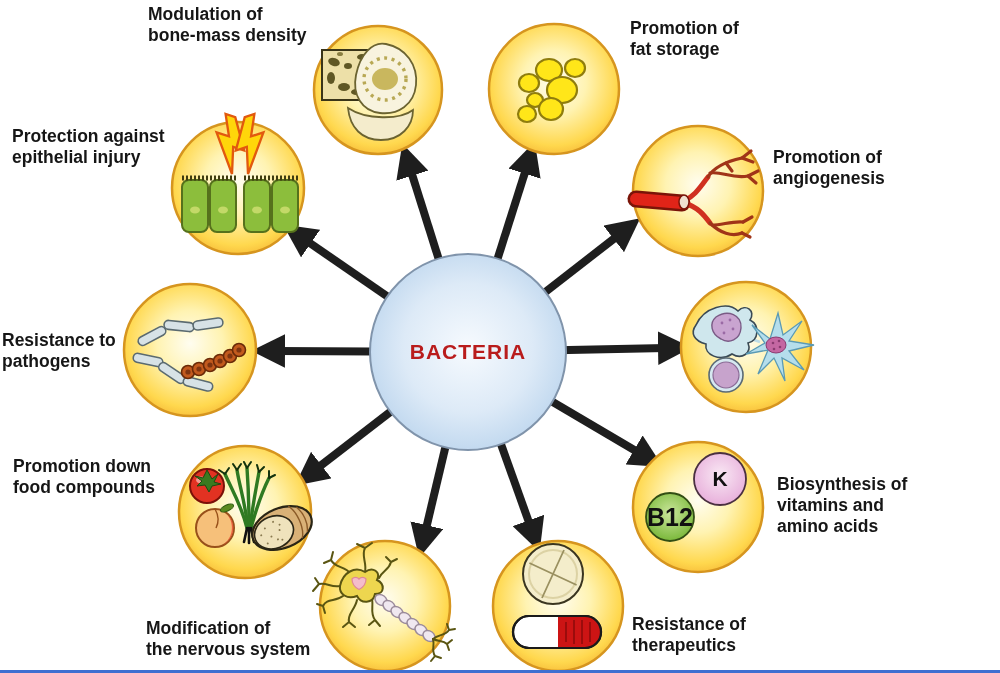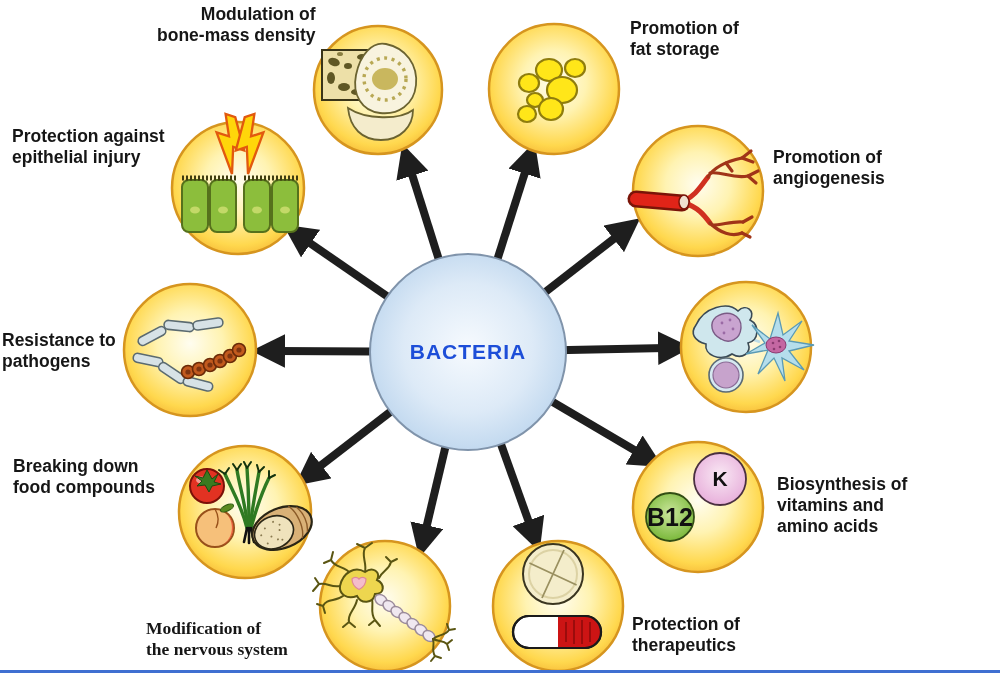--- a/index.html
+++ b/index.html
@@ -2,21 +2,21 @@
 <html><head>
 <meta charset="utf-8">
 <style>
   html,body{margin:0;padding:0;background:#ffffff;}
   .canvas{position:relative;width:1000px;height:673px;background:#ffffff;overflow:hidden;
           font-family:"Liberation Sans",sans-serif;}
   .canvas svg{position:absolute;left:0;top:0;}
   .node-label{position:absolute;font-weight:bold;font-size:17.5px;line-height:1.2;
               color:#161616;white-space:pre-line;}
   .center-label{position:absolute;left:468px;top:352px;transform:translate(-50%,-50%);
-                font-weight:bold;font-size:21px;letter-spacing:1px;color:#1d4ed8;}
+                font-weight:bold;font-size:21px;letter-spacing:1px;color:#b91c1c;}
   .badge-label{position:absolute;transform:translate(-50%,-50%);font-weight:bold;color:#111;}
   .badge-k{left:720px;top:479px;font-size:21px;}
   .badge-b12{left:670px;top:517px;font-size:25px;}
   .bottom-line{position:absolute;left:0;right:0;bottom:0;height:3px;background:#3f6fd1;}
 </style>
 </head>
 <body>
 
 <div class="canvas">
 
@@ -313,34 +313,34 @@
       <g fill="#FFD60A" stroke="#E2590E" stroke-width="1.6">
         <path d="M 13,0 L 0,20 L 8,20 L 3,38 L 22,14 L 13,14 L 20,0 Z" transform="translate(-6,-14) rotate(18) scale(-1.45,1.45) translate(-3,-38)"></path>
         <path d="M 13,0 L 0,20 L 8,20 L 3,38 L 22,14 L 13,14 L 20,0 Z" transform="translate(10,-14) rotate(-18) scale(1.45) translate(-3,-38)"></path>
       </g>
     </g>
   </g>
 </svg>
 
 <div class="center-label">BACTERIA</div>
 
-<div class="node-label" style="left:157px;top:4px;text-align:right;">Modulation of
+<div class="node-label" style="left:148px;top:4px;">Modulation of
 bone-mass density</div>
 <div class="node-label" style="left:630px;top:18px;">Promotion of
 fat storage</div>
 <div class="node-label" style="left:773px;top:147px;">Promotion of
 angiogenesis</div>
 <div class="node-label" style="left:777px;top:474px;">Biosynthesis of
 vitamins and
 amino acids</div>
-<div class="node-label" style="left:632px;top:614px;">Protection of
+<div class="node-label" style="left:632px;top:614px;">Resistance of
 therapeutics</div>
-<div class="node-label" style="left:146px;top:618px;font-family:Liberation Serif, serif;">Modification of
+<div class="node-label" style="left:146px;top:618px;">Modification of
 the nervous system</div>
-<div class="node-label" style="left:13px;top:456px;">Breaking down
+<div class="node-label" style="left:13px;top:456px;">Promotion down
 food compounds</div>
 <div class="node-label" style="left:2px;top:289px;margin-top:41px;">Resistance to
 pathogens</div>
 <div class="node-label" style="left:12px;top:126px;">Protection against
 epithelial injury</div>
 
 <div class="badge-label badge-k">K</div>
 <div class="badge-label badge-b12">B12</div>
 
 <div class="bottom-line"></div>

